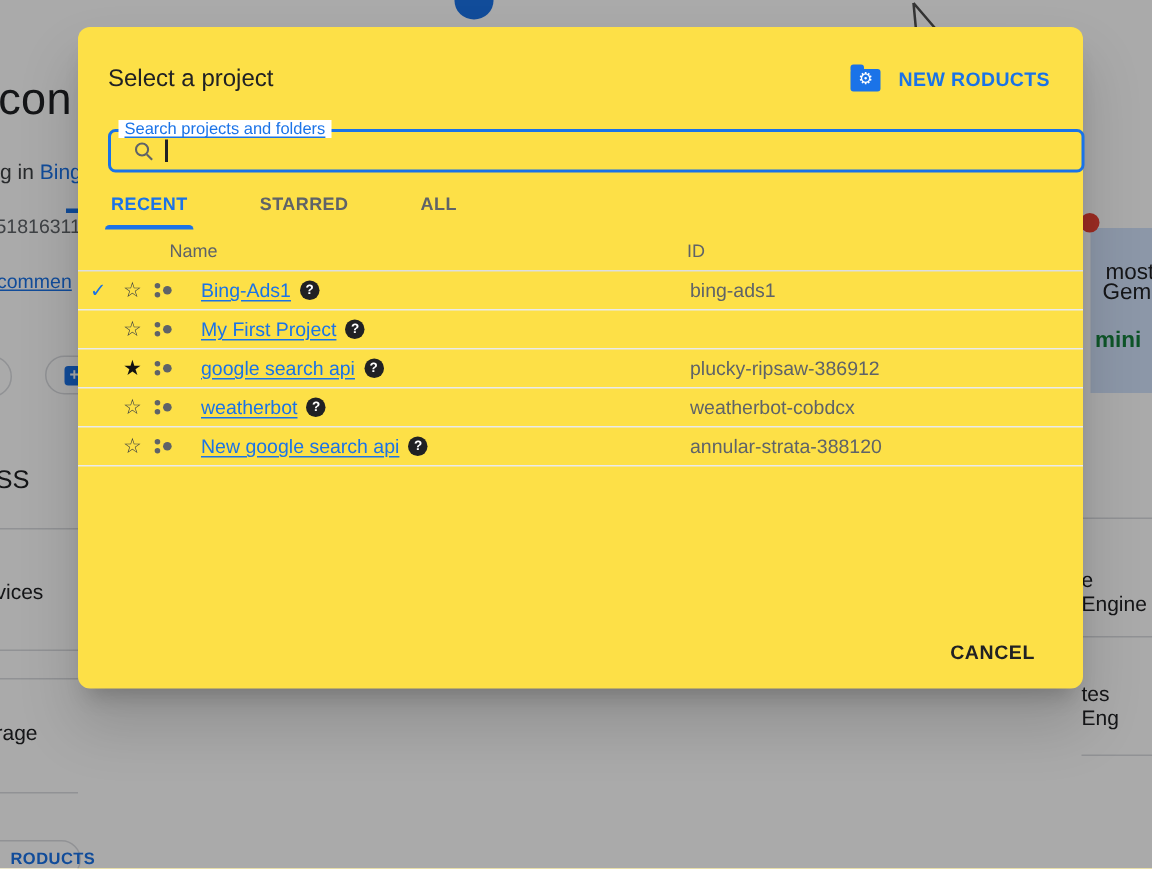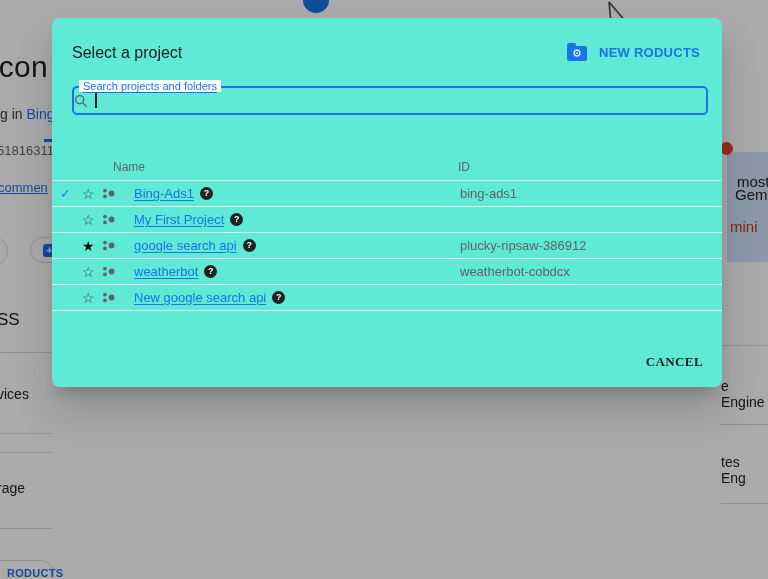--- a/index.html
+++ b/index.html
@@ -25,40 +25,40 @@
   .bg-div{position:absolute;height:1px;background:#dadce0;}
   .bg-services{position:absolute;left:-3px;top:386px;font-size:14px;color:#202124;}
   .bg-storage{position:absolute;left:-3px;top:480px;font-size:14px;color:#202124;}
   .bg-chip{position:absolute;left:-28px;top:560px;width:80px;height:24px;background:#fff;border:1px solid #dadce0;
            border-radius:13px;display:flex;align-items:center;}
   .bg-chip span{margin-left:34px;font-size:11px;font-weight:bold;color:#1a73e8;letter-spacing:.3px;}
   .bg-bluedot{position:absolute;left:303px;top:-12px;width:26px;height:25px;border-radius:50%;background:#1a73e8;}
   .bg-gemini{position:absolute;left:727px;top:152px;width:60px;height:110px;background:#d3e3fd;}
   .bg-gem1{position:absolute;left:10px;top:21px;font-size:15px;color:#202124;}
   .bg-gem2{position:absolute;left:8px;top:34px;font-size:15px;color:#202124;}
-  .bg-gem3{position:absolute;left:3px;top:66px;font-size:15px;color:#c2410c;}
+  .bg-gem3{position:absolute;left:3px;top:66px;font-size:15px;color:#15803d;font-weight:bold;}
   .bg-reddot{position:absolute;left:720px;top:142px;width:13px;height:13px;border-radius:50%;background:#ea4335;}
   .bg-compute{position:absolute;left:721px;top:378px;font-size:14px;color:#202124;}
   .bg-kube{position:absolute;left:721px;top:454px;font-size:14px;color:#202124;}
   .bg-cursor{position:absolute;left:595px;top:0;}
   
   .overlay{position:absolute;inset:0;background:rgba(0,0,0,0.335);z-index:5;}
   
-  .dialog{position:absolute;left:52px;top:18px;width:670px;height:369px;background:#5eead4;border-radius:8px;
+  .dialog{position:absolute;left:52px;top:18px;width:670px;height:441px;background:#fde047;border-radius:8px;
           box-shadow:0 11px 15px -7px rgba(0,0,0,.2),0 24px 38px 3px rgba(0,0,0,.14);z-index:10;}
   .dlg-title{position:absolute;left:20px;top:26px;font-size:16px;font-weight:500;color:#202124;}
   .newproj{position:absolute;right:22px;top:25px;display:flex;align-items:center;gap:12px;cursor:pointer;}
   .newproj-icon{position:relative;width:20px;height:15px;background:#1a73e8;border-radius:2px;margin-top:3px;
                 display:flex;align-items:center;justify-content:center;}
   .newproj-icon::before{content:"";position:absolute;top:-3px;left:0;width:9px;height:4px;background:#1a73e8;border-radius:2px 2px 0 0;}
   .newproj-icon .gear{color:#fff;font-size:11px;line-height:1;}
   .newproj-label{font-size:13px;font-weight:bold;color:#1a73e8;letter-spacing:.25px;}
   
   .search-wrap{position:absolute;left:20px;top:68px;width:632px;height:25px;border:2px solid #1a73e8;border-radius:5px;
-               display:flex;align-items:center;padding-left:0;}
+               display:flex;align-items:center;padding-left:15px;}
   .search-label{position:absolute;top:-8px;left:5px;background:#fff;padding:0 4px;font-size:11px;color:#1a73e8;
                 text-decoration:underline;text-underline-offset:2px;}
   .search-icon{width:14px;height:14px;flex:0 0 auto;}
   .caret{width:1.5px;height:15px;background:#202124;margin-left:7px;}
   
   .tabbar{position:absolute;left:20px;top:111px;right:0;display:flex;gap:44px;border-bottom:0;}
   .tab{font-size:12px;font-weight:bold;color:#5f6368;letter-spacing:.3px;padding:0 2px 10px 2px;position:relative;cursor:pointer;}
   .tab.active{color:#1a73e8;}
   .tab.active::after{content:"";position:absolute;left:-2px;right:-2px;bottom:0;height:3px;background:#1a73e8;border-radius:3px 3px 0 0;}
   
@@ -71,22 +71,22 @@
   .c.check{font-size:13px;font-weight:bold;color:#1a73e8;}
   .c.star{font-size:14px;color:#3c4043;}
   .c.star.filled{color:#111;font-size:14px;}
   .c.org svg{display:block;}
   .namecell{display:flex;align-items:center;}
   .plink{font-size:13px;color:#1a73e8;text-decoration:underline;text-underline-offset:2px;cursor:pointer;}
   .help{display:inline-block;width:13px;height:13px;margin-left:6px;border-radius:50%;background:#202124;color:#fff;
         font-size:9px;font-weight:bold;line-height:13px;text-align:center;}
   .idcell{font-size:13px;color:#5f6368;}
   
-  .cancel-btn{position:absolute;right:13px;bottom:16px;font-size:13px;font-weight:bold;color:#202124;
-              letter-spacing:.4px;background:none;border:none;cursor:pointer;font-family:Liberation Serif, serif;margin-left:36px;}
+  .cancel-btn{position:absolute;right:26px;bottom:16px;font-size:13px;font-weight:bold;color:#202124;
+              letter-spacing:.4px;background:none;border:none;cursor:pointer;font-family:Liberation Sans, sans-serif;margin-left:36px;}
 </style>
 </head>
 <body>
 
 <div class="bg">
   <div class="bg-heading">lcon</div>
   <div class="bg-working"><span>g in </span><span class="lnk">Bing</span></div>
   <div class="bg-number">518163114</div>
   <div class="bg-tabline"></div>
   <div class="bg-recommended">commen</div>
@@ -137,20 +137,25 @@
 
   <div class="search-wrap">
     <span class="search-label">Search projects and folders</span>
     <svg class="search-icon" viewBox="0 0 16 16">
       <circle cx="6.5" cy="6.5" r="4.6" fill="none" stroke="#5f6368" stroke-width="1.6"></circle>
       <line x1="10.2" y1="10.2" x2="14.2" y2="14.2" stroke="#5f6368" stroke-width="1.6"></line>
     </svg>
     <span class="caret"></span>
   </div>
 
+  <div class="tabbar">
+    <div class="tab active">RECENT</div>
+    <div class="tab">STARRED</div>
+    <div class="tab">ALL</div>
+  </div>
 
   <div class="thead">
     <span class="th-name">Name</span>
     <span class="th-id">ID</span>
   </div>
 
   <div class="tbody">
   <div class="trow">
     <span class="c check">✓</span>
     <span class="c star">☆</span>
@@ -225,17 +230,18 @@
       <svg width="13" height="13" viewBox="0 0 14 14">
         <circle cx="3.2" cy="3.8" r="2" fill="#5f6368"></circle>
         <circle cx="3.2" cy="10.2" r="2" fill="#5f6368"></circle>
         <circle cx="10.3" cy="7" r="3.1" fill="#5f6368"></circle>
       </svg>
     </span>
     <span class="c namecell">
       <a class="plink">New google search api</a>
       <span class="help">?</span>
     </span>
+    <span class="c idcell">annular-strata-388120</span>
   </div>
 </div>
 
   <button class="cancel-btn">CANCEL</button>
 </div>
 
 </body></html>

